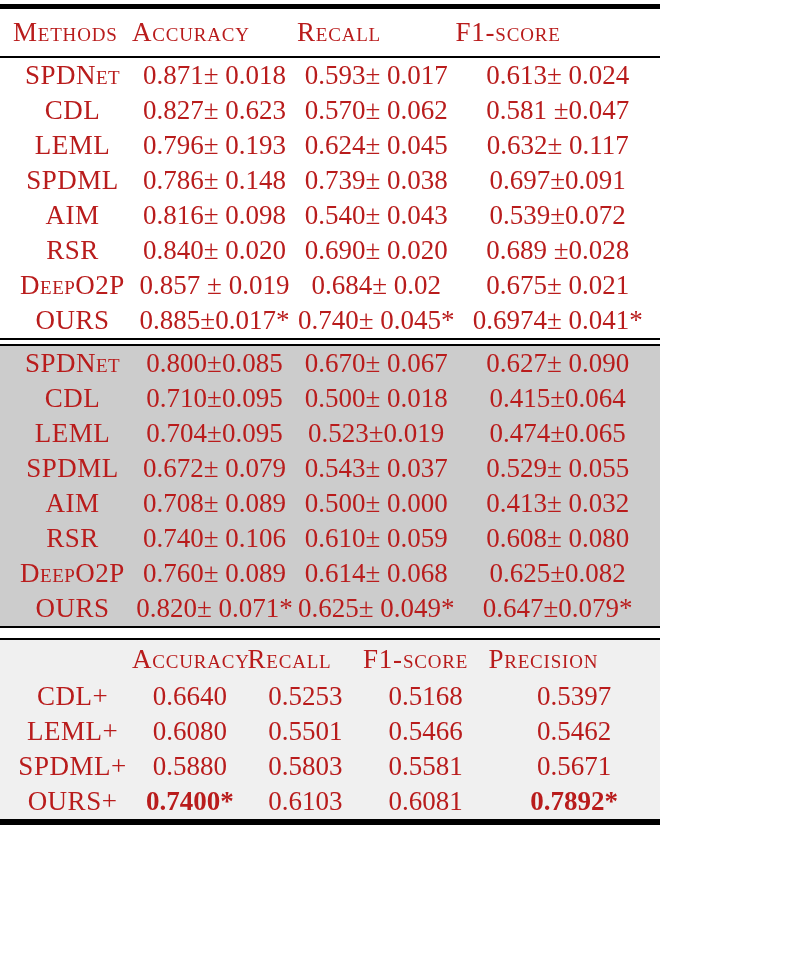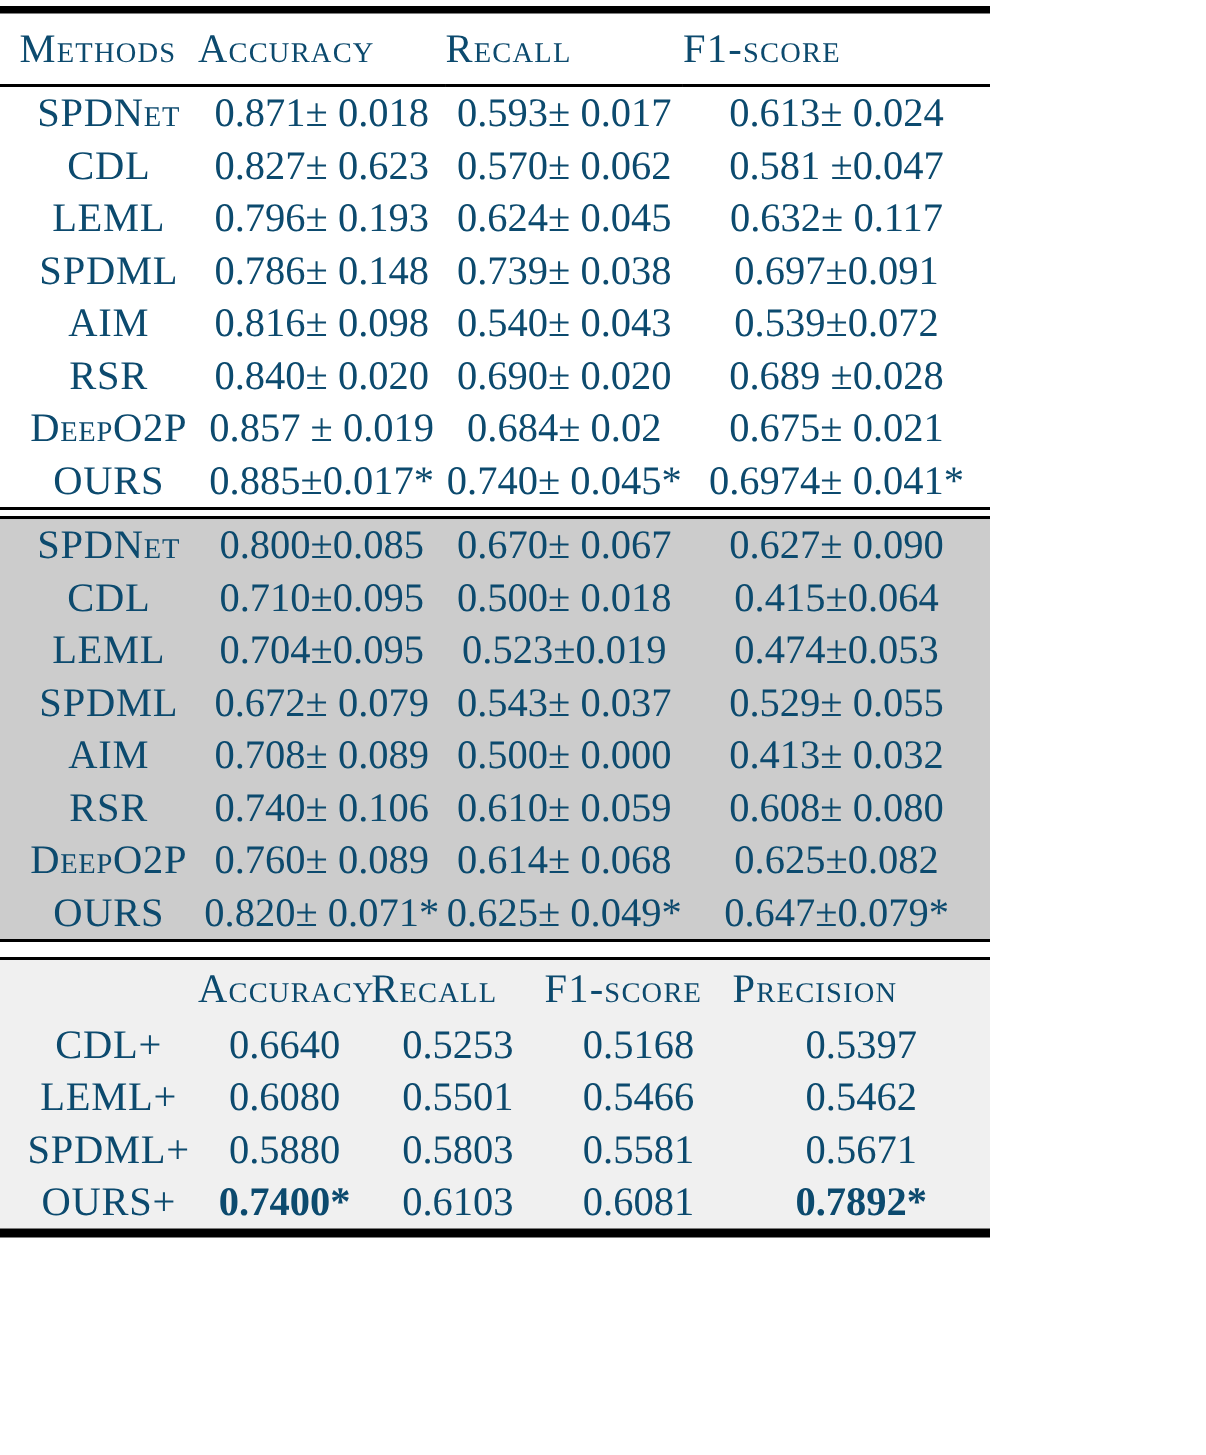--- a/index.html
+++ b/index.html
@@ -2,21 +2,21 @@
 <html><head>
 <meta charset="utf-8">
 <style>
   html, body { margin: 0; padding: 0; background: #ffffff; }
   .page {
     width: 660px;
     height: 970px;
     box-sizing: border-box;
     padding-top: 4px;
     font-family: "Liberation Serif", serif;
-    color: #0c4a6e;
+    color: #b91c1c;
     background: #ffffff;
     overflow: hidden;
   }
   .rule-thick { height: 5px; background: #000; }
   .rule-bottom { height: 6px; background: #000; }
   .sep {
     background: #fff;
     border-top: 2px solid #000;
     border-bottom: 2px solid #000;
   }
@@ -163,21 +163,21 @@
       <tr class="data-row">
         <td class="method-cell">CDL</td>
         <td class="value-cell">0.710±0.095</td>
         <td class="value-cell">0.500± 0.018</td>
         <td class="value-cell">0.415±0.064</td>
       </tr>
       <tr class="data-row">
         <td class="method-cell">LEML</td>
         <td class="value-cell">0.704±0.095</td>
         <td class="value-cell">0.523±0.019</td>
-        <td class="value-cell">0.474±0.053</td>
+        <td class="value-cell">0.474±0.065</td>
       </tr>
       <tr class="data-row">
         <td class="method-cell">SPDML</td>
         <td class="value-cell">0.672± 0.079</td>
         <td class="value-cell">0.543± 0.037</td>
         <td class="value-cell">0.529± 0.055</td>
       </tr>
       <tr class="data-row">
         <td class="method-cell">AIM</td>
         <td class="value-cell">0.708± 0.089</td>

